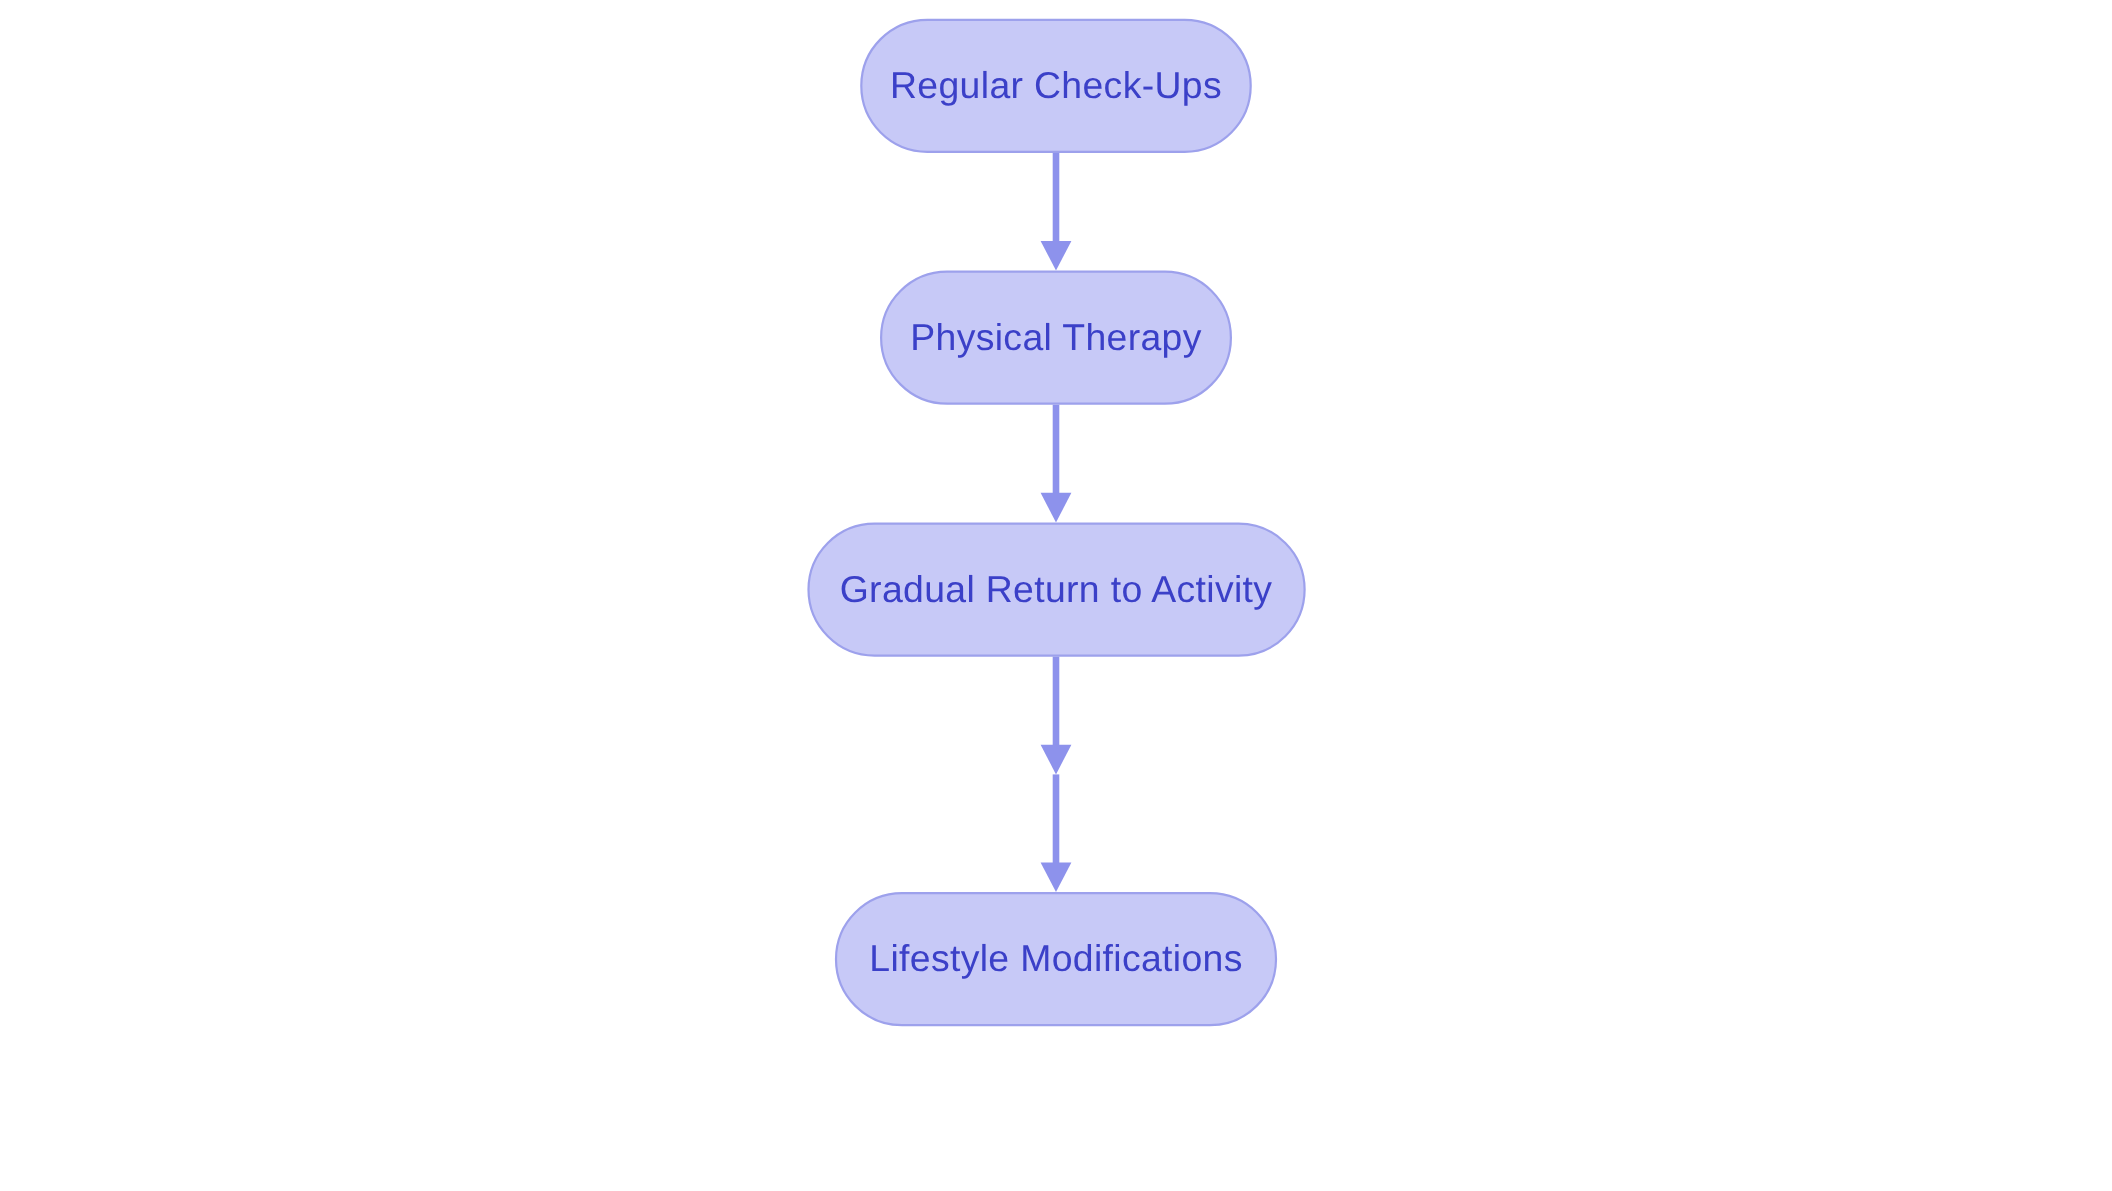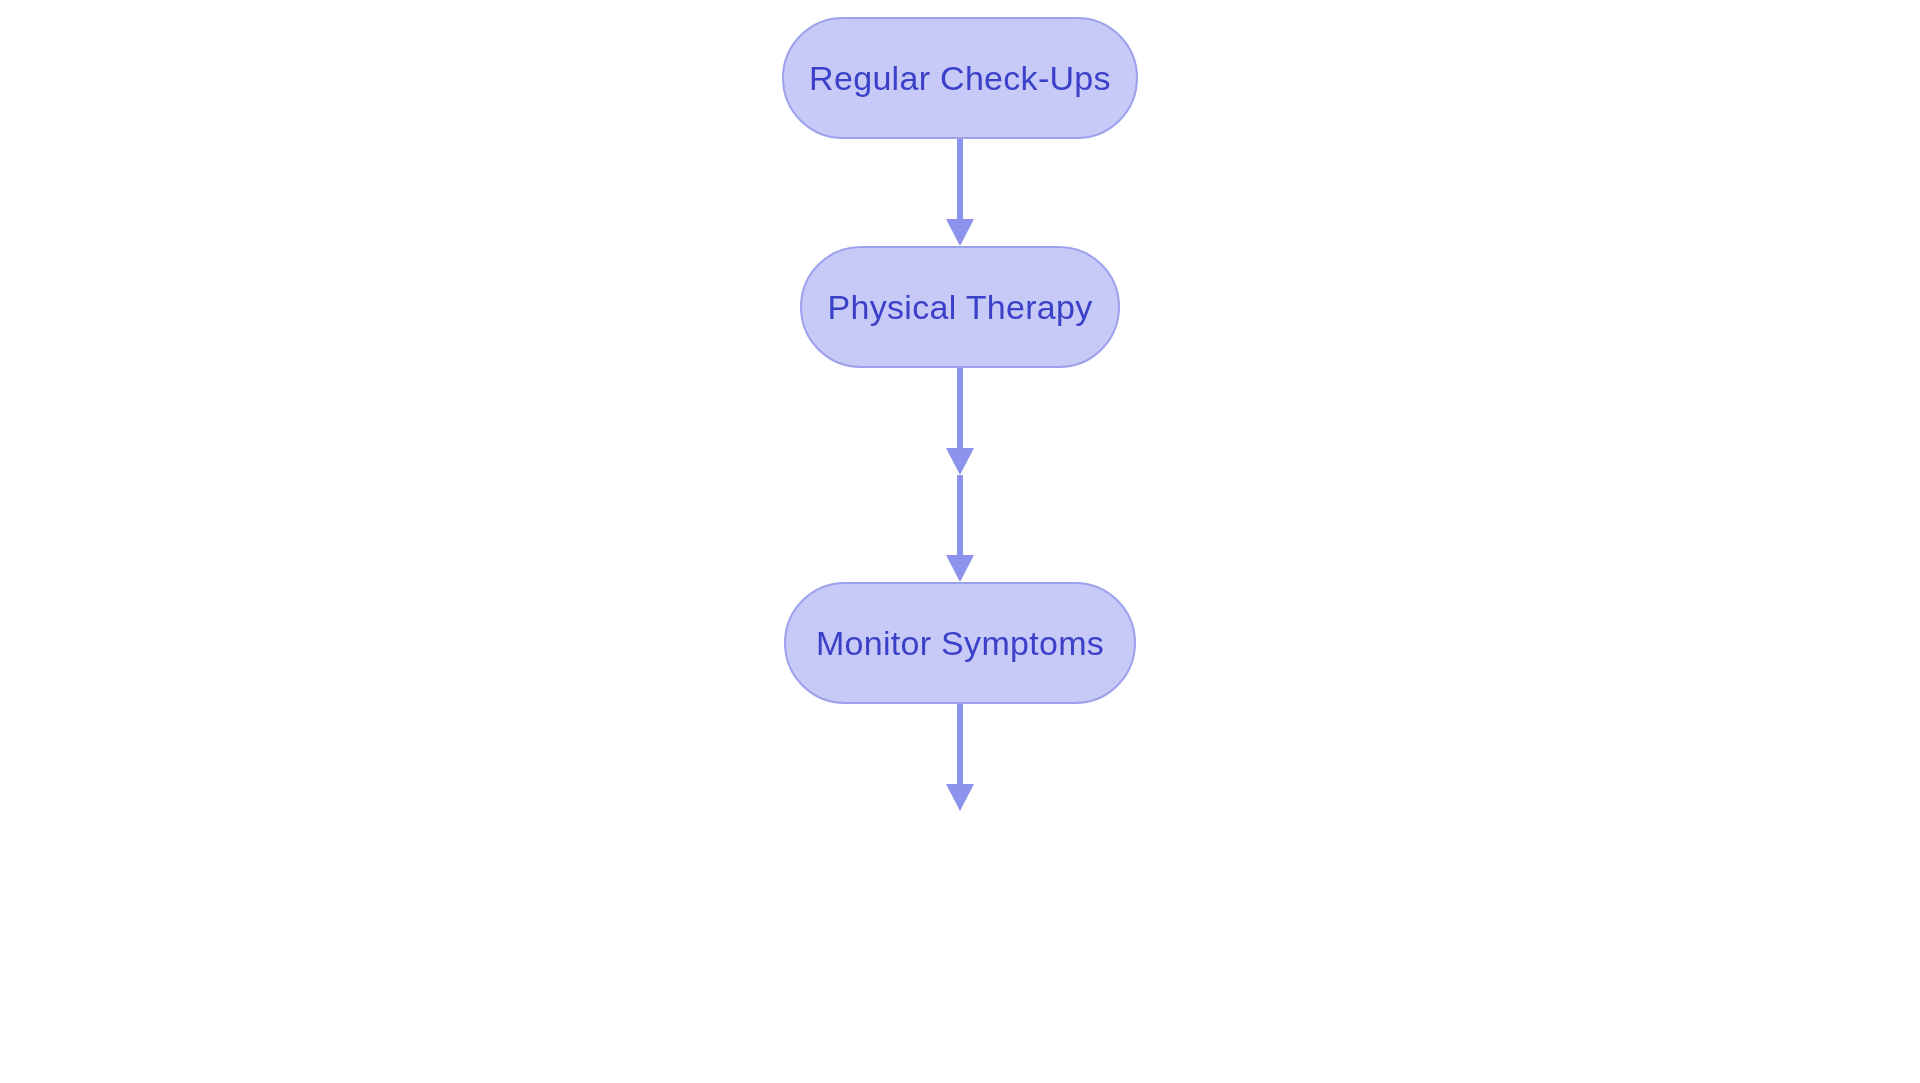--- a/index.html
+++ b/index.html
@@ -83,29 +83,32 @@
 
   <div class="node n2">
     <span>Physical Therapy</span>
   </div>
 
   <div class="arrow">
     <div class="arrow-stem"></div>
     <div class="arrow-head"></div>
   </div>
 
-
-  <div class="arrow">
-    <div class="arrow-stem"></div>
-    <div class="arrow-head"></div>
-  </div>
-
-  <div class="node n4">
-    <span>Monitor Symptoms</span>
+  <div class="node n3">
+    <span>Gradual Return to Activity</span>
   </div>
 
   <div class="arrow">
     <div class="arrow-stem"></div>
     <div class="arrow-head"></div>
   </div>
 
 
+  <div class="arrow">
+    <div class="arrow-stem"></div>
+    <div class="arrow-head"></div>
+  </div>
+
+  <div class="node n5">
+    <span>Lifestyle Modifications</span>
+  </div>
+
 </div>
 
 </body></html>

